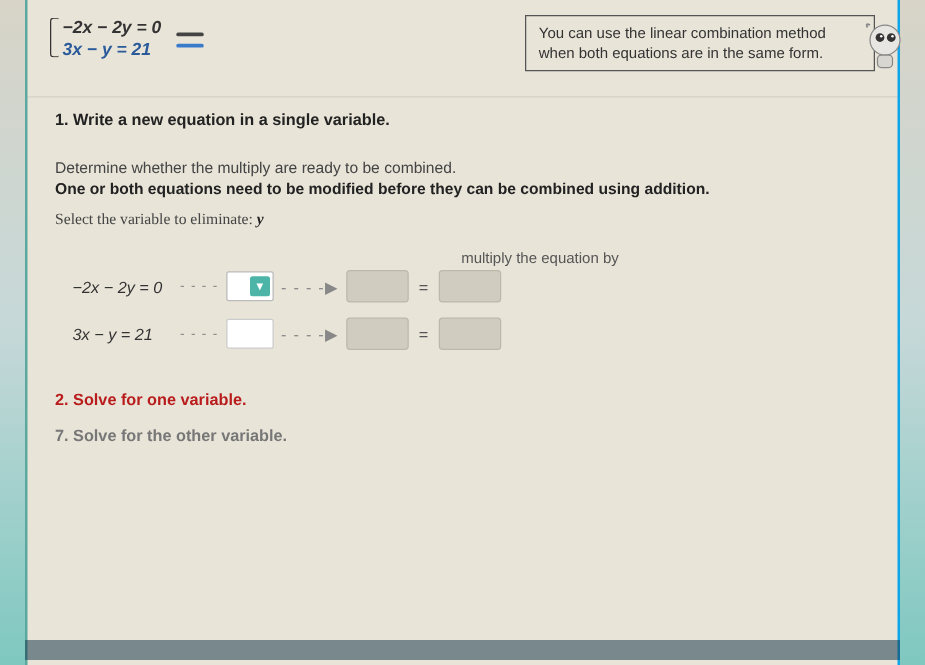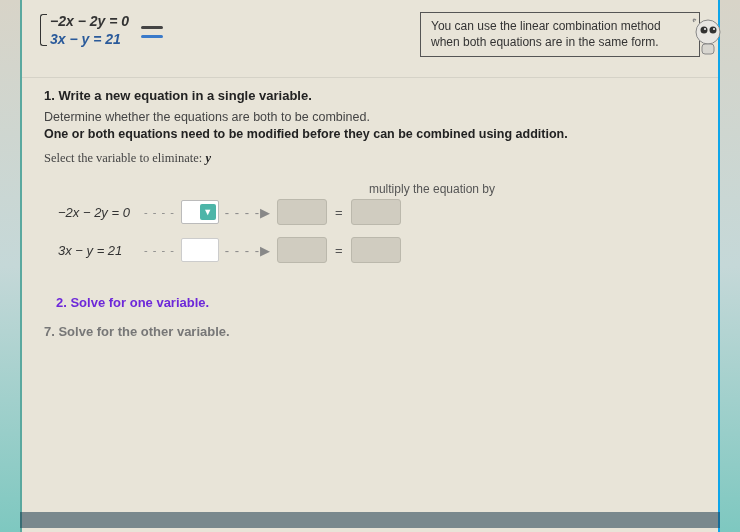--- a/index.html
+++ b/index.html
@@ -83,21 +83,21 @@
       height: 44px;
     }
     .section {
       padding: 10px 22px;
       border-top: 1px solid rgba(0,0,0,0.08);
     }
     .step-title {
       font-size: 13px;
       font-weight: bold;
       color: #222;
-      margin-bottom: 7px;
+      margin-bottom: 24px;
     }
     .instr {
       font-size: 12.5px;
       color: #444;
       margin-bottom: 3px;
     }
     .instr-bold {
       font-size: 12.5px;
       font-weight: bold;
       color: #222;
@@ -189,23 +189,22 @@
     }
     .cursor-icon {
       position: relative;
       font-size: 14px;
       color: #222;
       margin-left: -4px;
     }
     .step-faded {
       font-size: 13px;
       font-weight: bold;
-      color: #6d28d9;
+      color: #b91c1c;
       padding: 10px 22px 6px 22px;
-      margin-left: 12px;
     }
     .step-faded2 {
       font-size: 13px;
       font-weight: bold;
       color: #777;
       padding: 8px 22px 2px 22px;
     }
     .bottom-bar {
       position: absolute;
       bottom: 4px;
@@ -241,21 +240,21 @@
       <circle cx="25" cy="16" r="3.5" fill="#333"></circle>
       <circle cx="17" cy="15" r="1" fill="#fff"></circle>
       <circle cx="26" cy="15" r="1" fill="#fff"></circle>
       <path d="M 6 8 Q 4 4 8 6" stroke="#888" stroke-width="1.5" fill="none"></path>
       <rect x="14" y="30" width="12" height="10" rx="3" fill="#d8d6d0" stroke="#888"></rect>
     </svg>
   </div>
 
   <div class="section">
     <div class="step-title">1. Write a new equation in a single variable.</div>
-    <div class="instr">Determine whether the equations are both to be combined.</div>
+    <div class="instr">Determine whether the multiply are ready to be combined.</div>
     <div class="instr-bold">One or both equations need to be modified before they can be combined using addition.</div>
     <div class="select-line">
       <span>Select the variable to eliminate:</span>
       <span class="select-var">y</span>
     </div>
 
     <div class="work-area">
       <div class="mult-label">multiply the equation by</div>
       <div class="eq-row">
         <span class="eq-text">−2x − 2y = 0</span>

